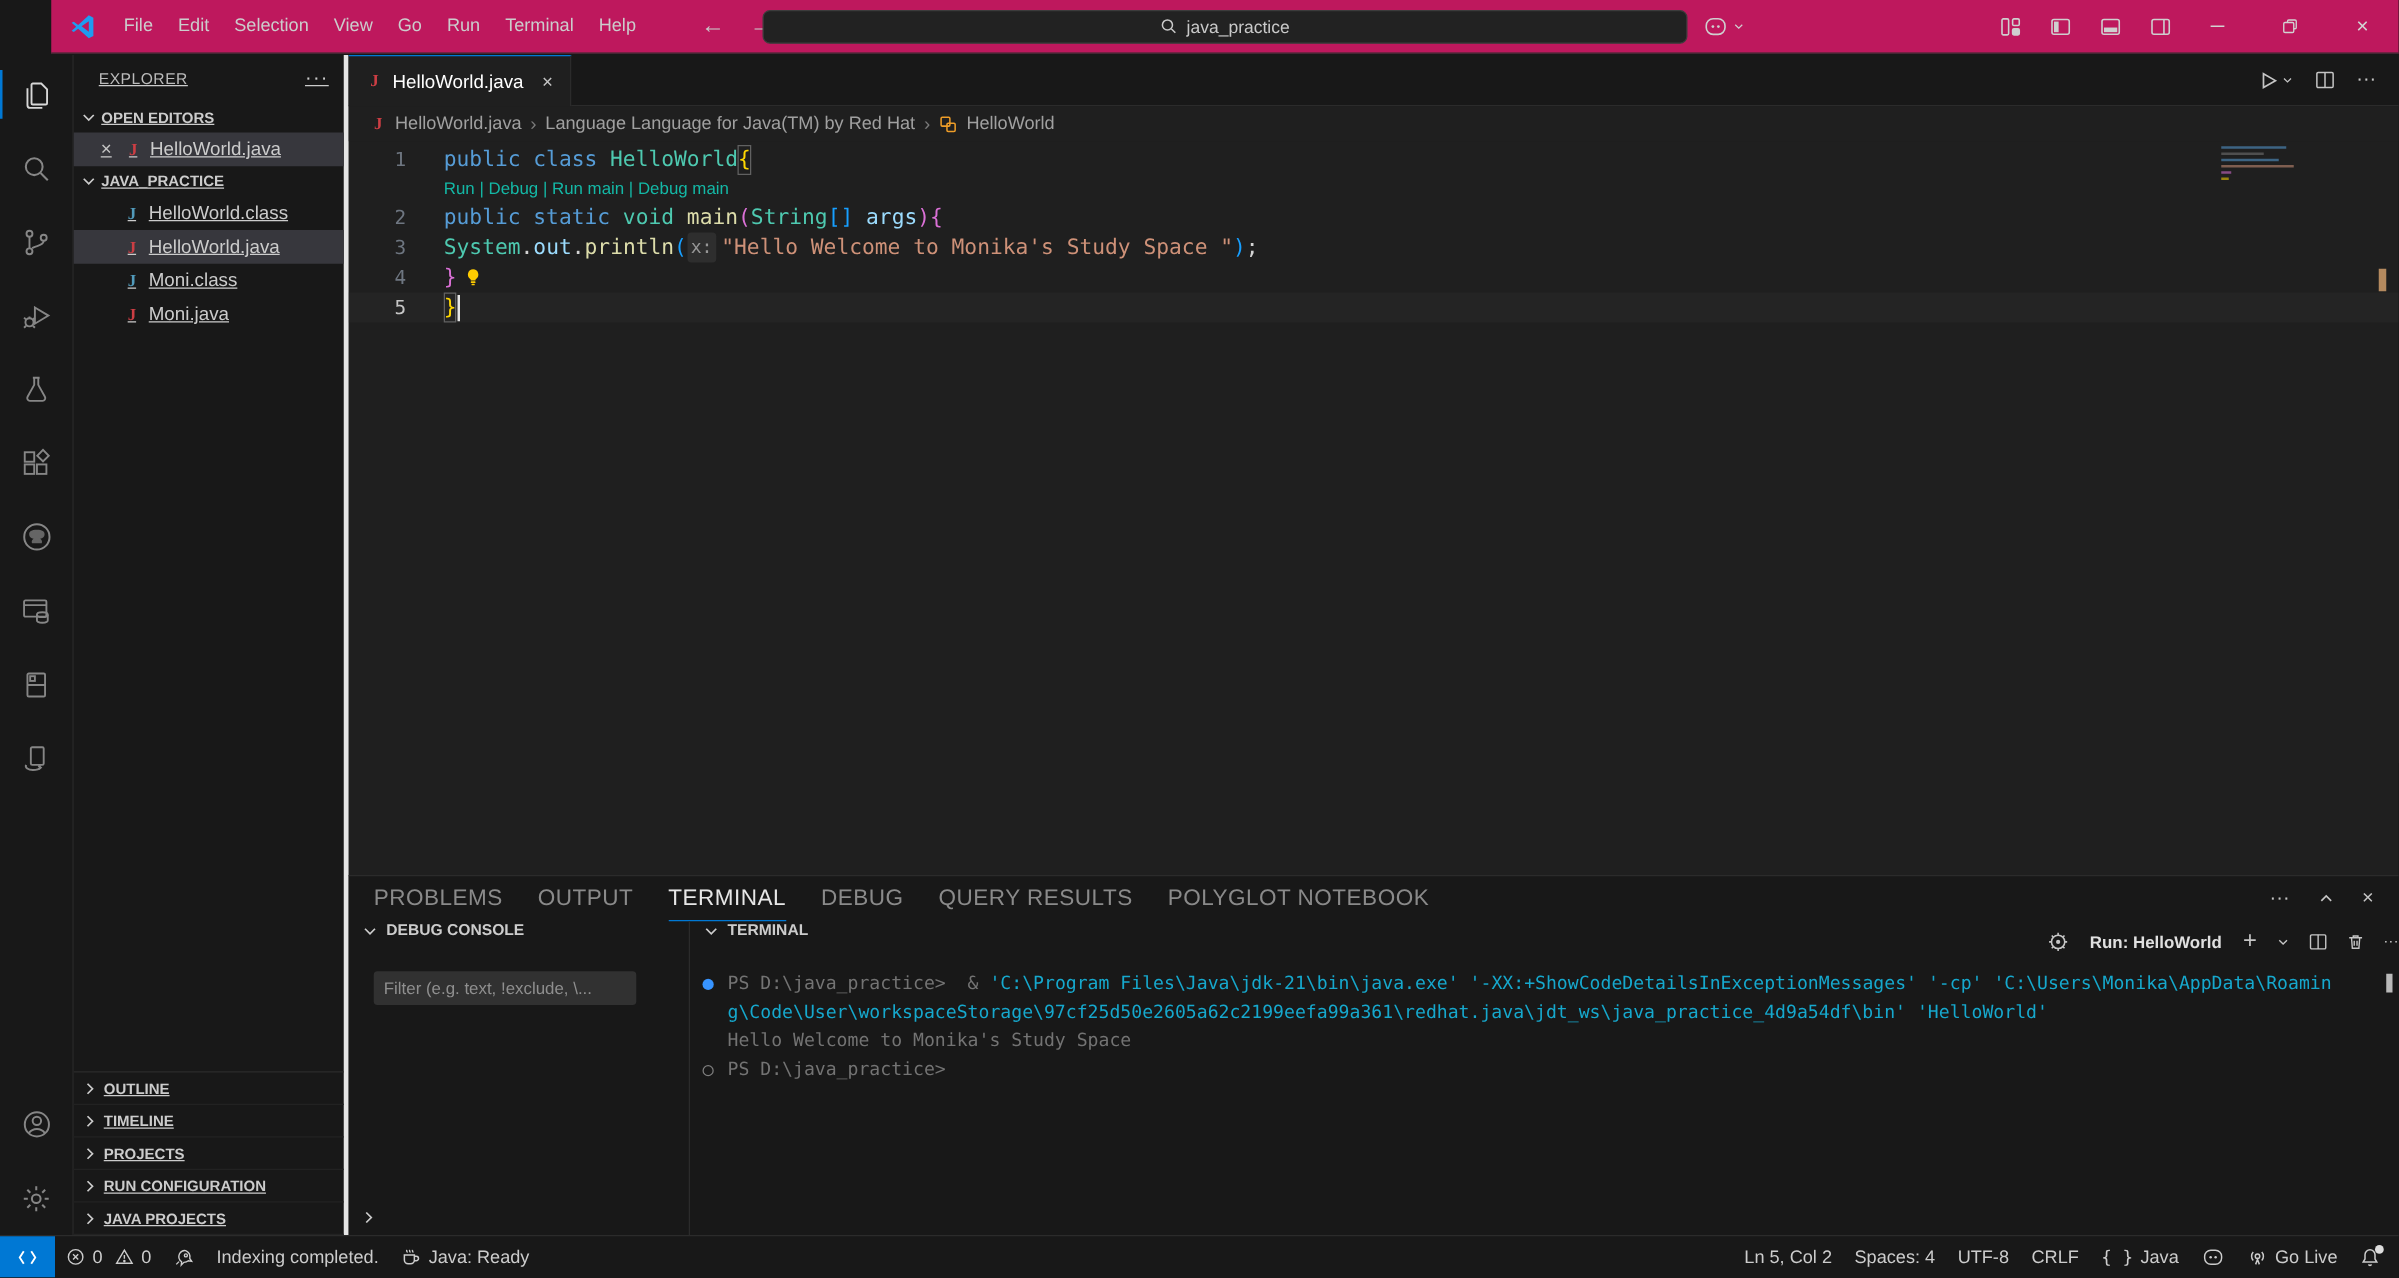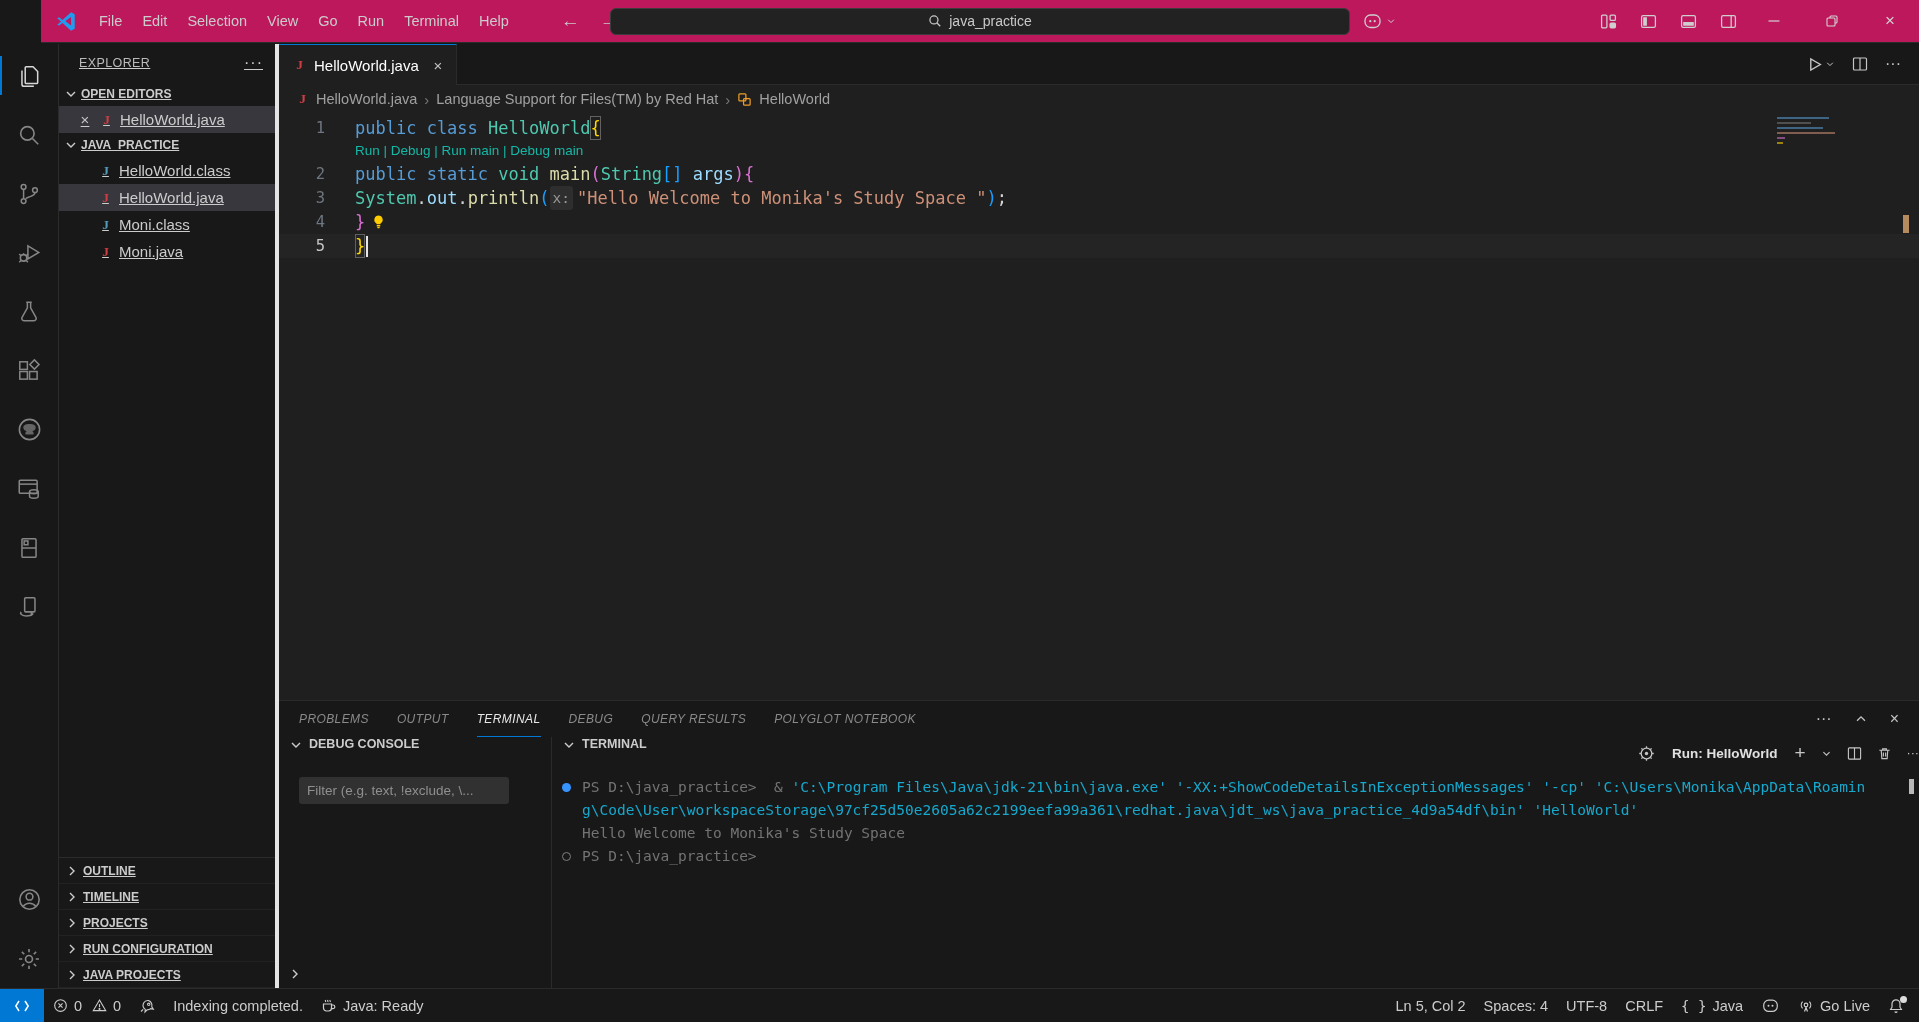--- a/index.html
+++ b/index.html
@@ -83,22 +83,22 @@
   .tk-inlay{background:#2e2e2e;color:#969696;border-radius:3px;padding:0 3px;margin-right:4px;font-size:14.5px}
   .bulb { margin-left:6px; }
   .cursor { display:inline-block; width:2px; height:21px; background:#e6e6e6; margin-left:1px; }
   .minimap { position:absolute; right:78px; top:4px; width:64px; }
   .minimap div { height:2px; margin-bottom:3px; }
   .ruler-marker { position:absolute; right:10px; top:102px; width:6px; height:18px; background:#b58a5f; }
 
   
   .panel { height:288px; border-top:1px solid #2b2b2b; background:#181818; display:flex; flex-direction:column; }
   .panel-tabs { height:36px; display:flex; align-items:center; padding-left:20px; gap:28px; flex:none; }
-  .panel-tab { font-size:12px; letter-spacing:.4px; color:#8a8a8a; height:100%;
-    display:flex; align-items:center; border-bottom:1.5px solid transparent;font-style:italic; }
+  .panel-tab { font-size:18px; letter-spacing:.4px; color:#8a8a8a; height:100%;
+    display:flex; align-items:center; border-bottom:1.5px solid transparent; }
   .panel-tab.active { color:#e7e7e7; border-bottom-color:#0078d4; }
   .panel-actions { margin-left:auto; display:flex; align-items:center; gap:22px; padding-right:20px; color:#c5c5c5; }
   .panel-body { flex:1; display:flex; min-height:0; }
   .pane-header { height:32px; display:flex; gap:5px; padding-left:9px;
     font-size:12.5px; font-weight:bold; color:#cccccc; flex:none; }
   .debug-pane { width:273px; border-right:1px solid #2b2b2b; display:flex; flex-direction:column; }
   .debug-body { flex:1; position:relative; }
   .filter-input { position:absolute; top:8px; left:20px; width:210px; height:27px; background:#313131;
     border:none; border-radius:3px; color:#cccccc; font-size:13.5px; padding:0 8px;
     font-family:"Liberation Sans",sans-serif; }
@@ -422,21 +422,21 @@
               </svg>
           </span>
           <span>···</span>
         </div>
       </div>
 
       <div class="breadcrumb">
         <span class="file-icon icon-red">J</span>
         <span>HelloWorld.java</span>
         <span class="bc-sep">›</span>
-        <span>Language Support for Files(TM) by Red Hat</span>
+        <span>Language Language for Java(TM) by Red Hat</span>
         <span class="bc-sep">›</span>
         <span>
           <svg width="15" height="15" viewBox="0 0 16 16" fill="none" stroke="#ee9d28" stroke-width="1.3">
               <rect x="2" y="2" width="7.5" height="7.5" rx="1"></rect>
               <rect x="7" y="7" width="7" height="7" rx="1"></rect>
             </svg>
         </span>
         <span>HelloWorld</span>
       </div>
 

